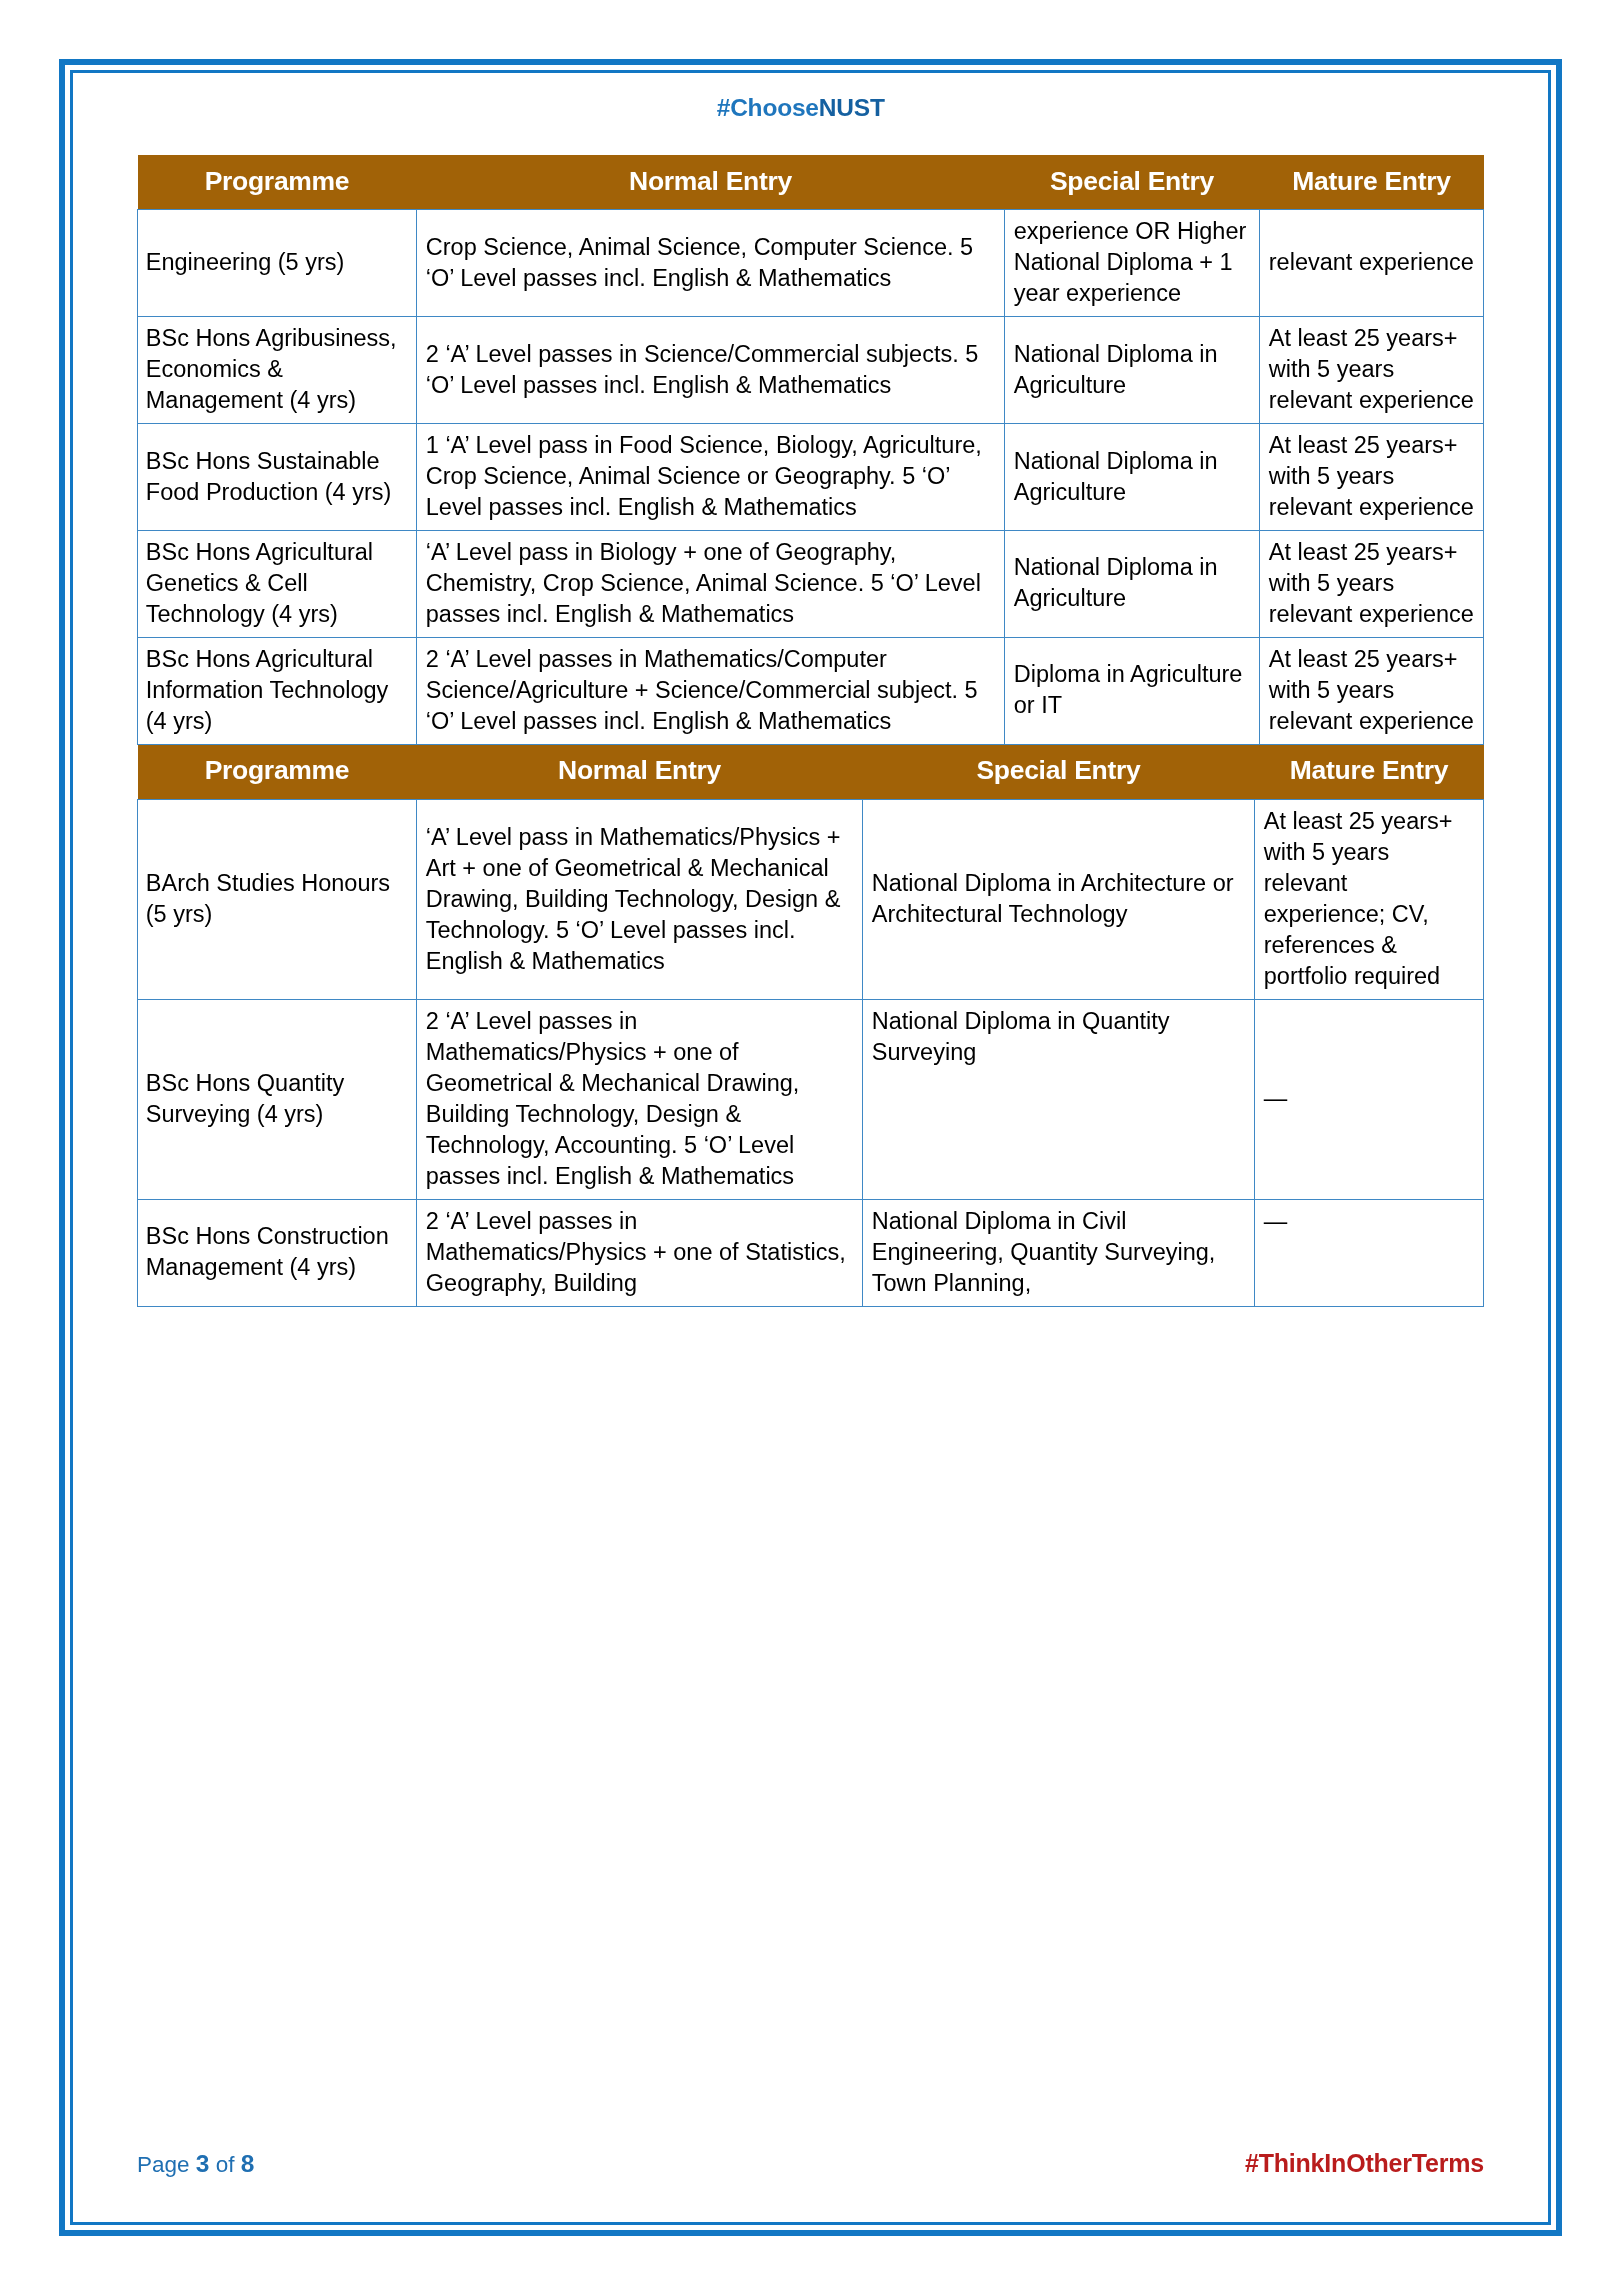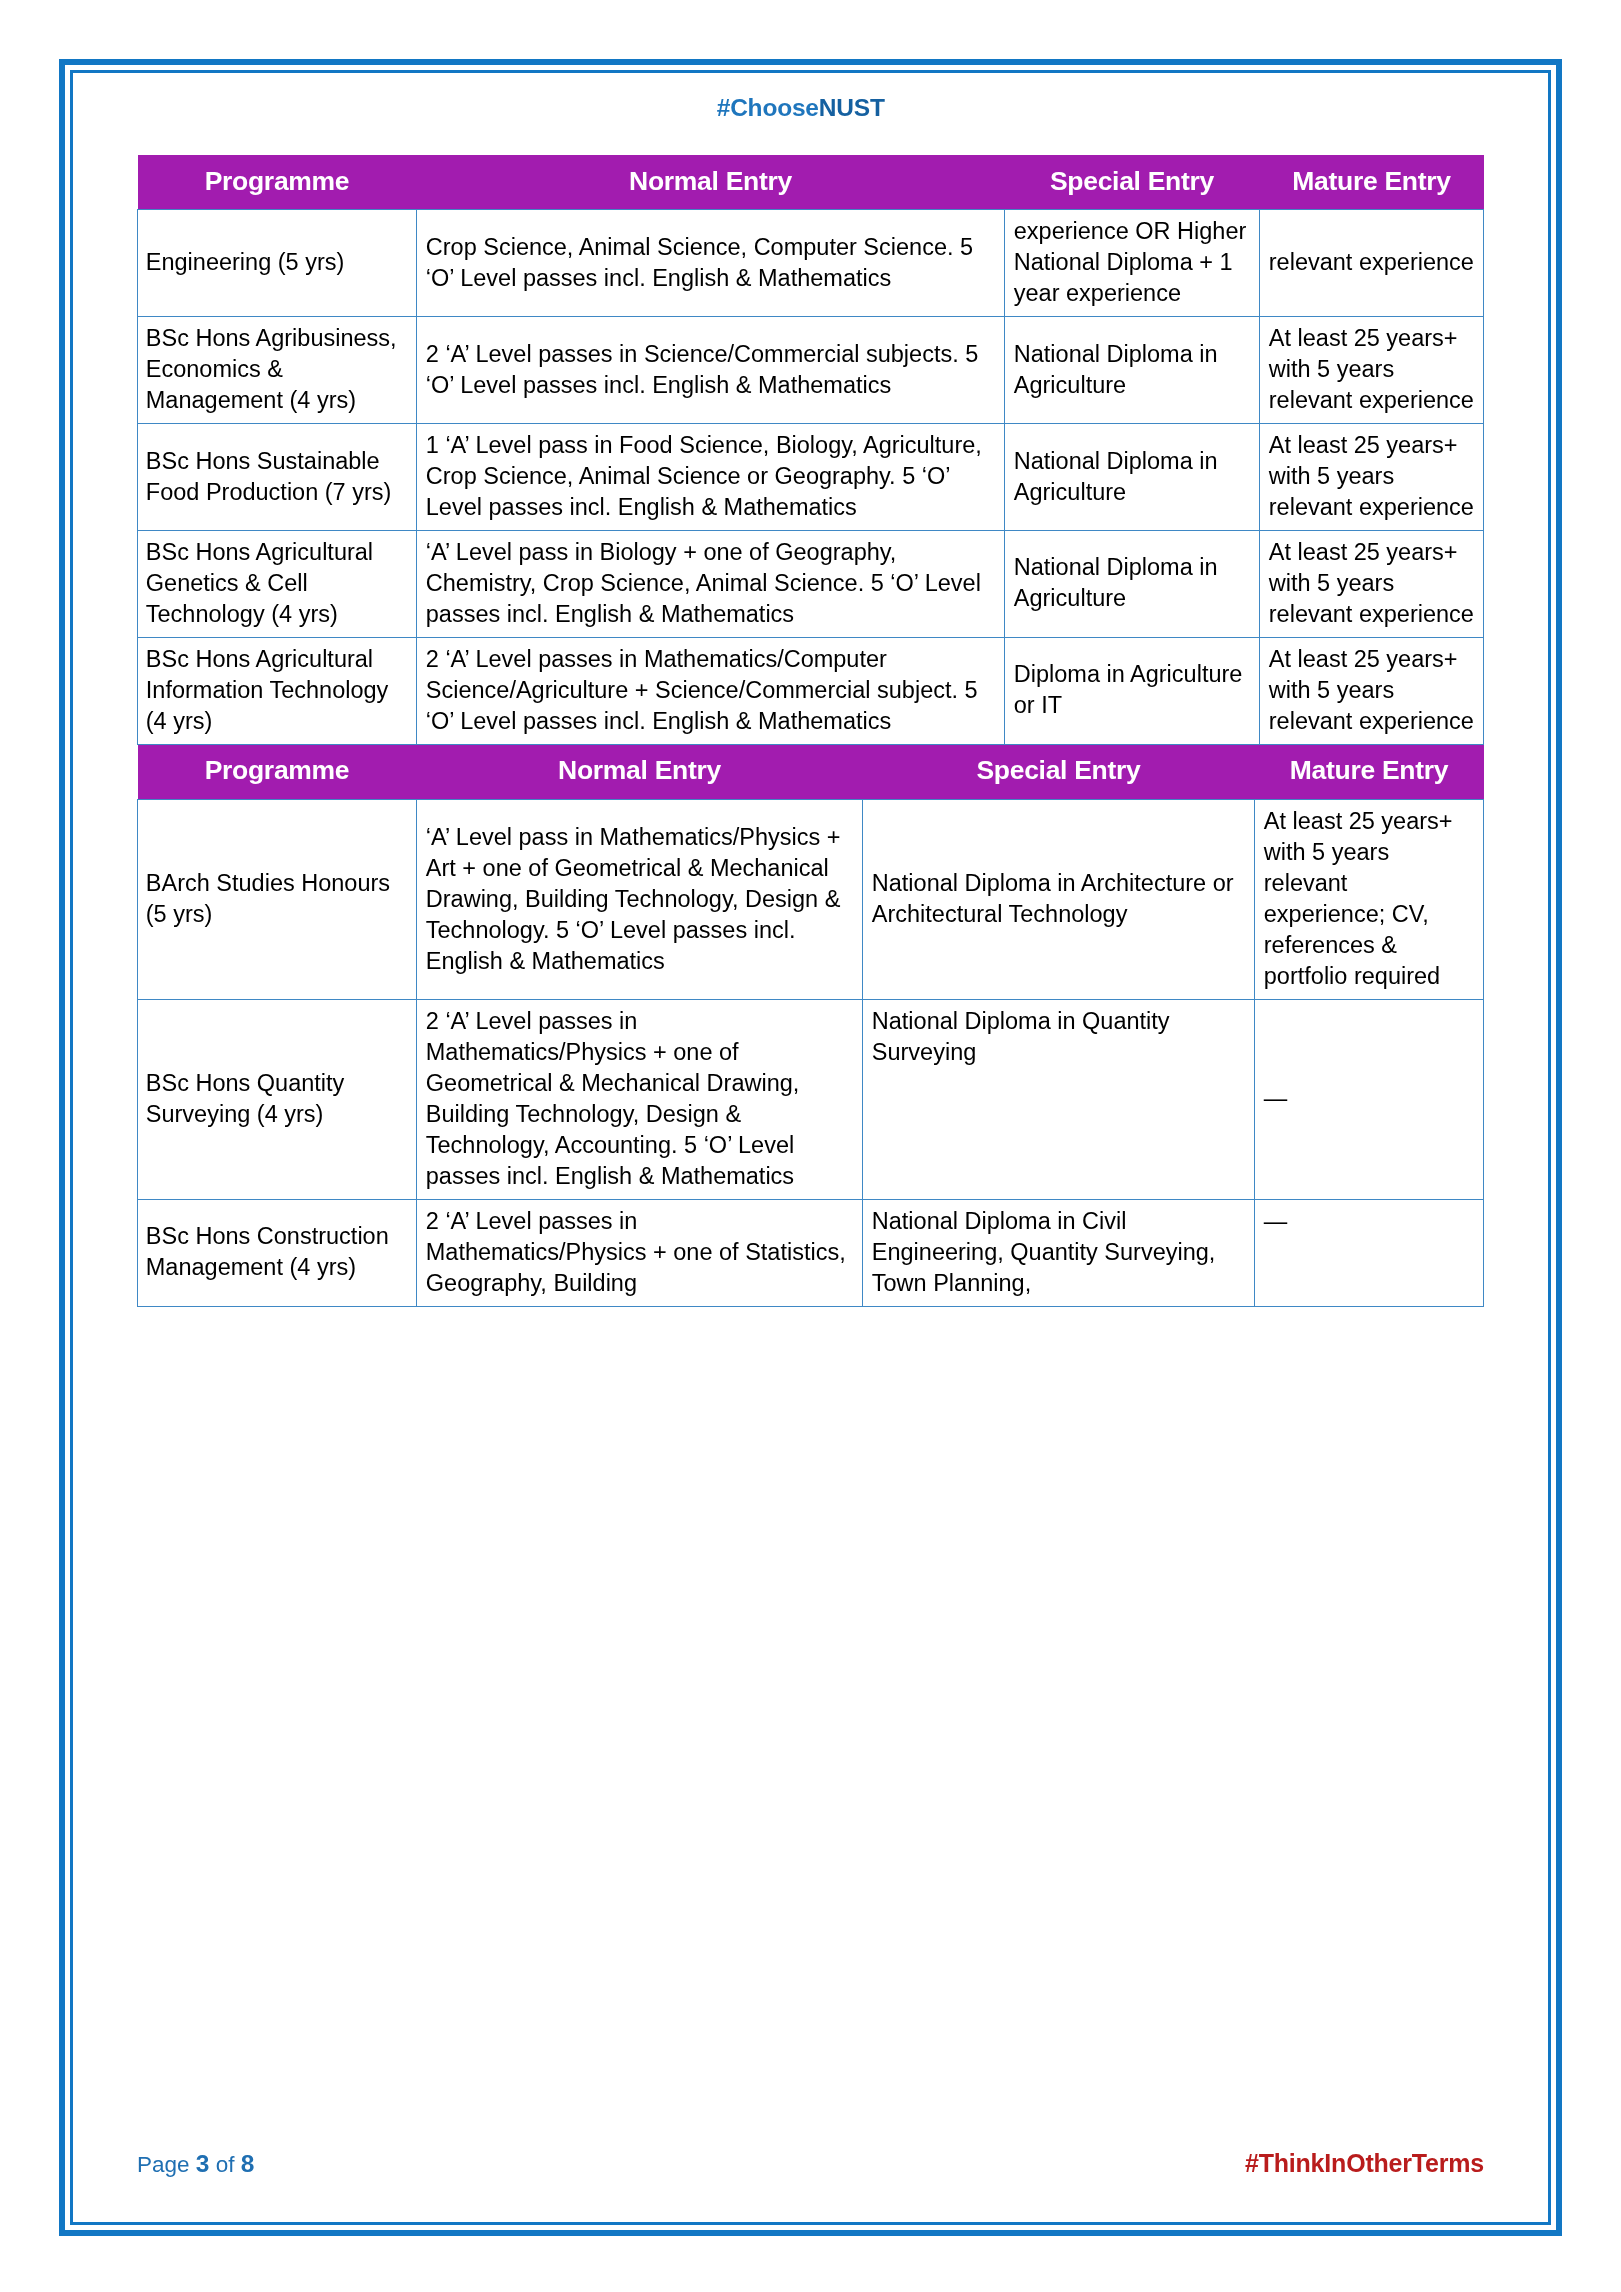--- a/index.html
+++ b/index.html
@@ -58,21 +58,21 @@
   .doc-header .tag-b { color: #1560a0; }
 
   
   table.entry-table {
     border-collapse: collapse;
     width: 1347px;
     table-layout: fixed;
     margin: 0;
   }
   table.entry-table th {
-    background: #a21caf;
+    background: #a16207;
     color: #ffffff;
     font-size: 26.5px;
     font-weight: bold;
     text-align: center;
     padding: 10.8px 5.9px 12.7px 5.9px;
     border: none;
     letter-spacing: -0.3px;
   }
   table.entry-table td {
     border: 1px solid #3f88c5;
@@ -163,21 +163,21 @@
         <td>experience OR Higher National Diploma + 1 year experience</td>
         <td>relevant experience</td>
       </tr>
       <tr>
         <td class="prog">BSc Hons Agribusiness, Economics &amp; Management (4 yrs)</td>
         <td>2 ‘A’ Level passes in Science/Commercial subjects. 5 ‘O’ Level passes incl. English &amp; Mathematics</td>
         <td>National Diploma in Agriculture</td>
         <td>At least 25 years+ with 5 years relevant experience</td>
       </tr>
       <tr>
-        <td class="prog">BSc Hons Sustainable Food Production (7 yrs)</td>
+        <td class="prog">BSc Hons Sustainable Food Production (4 yrs)</td>
         <td>1 ‘A’ Level pass in Food Science, Biology, Agriculture, Crop Science, Animal Science or Geography. 5 ‘O’ Level passes incl. English &amp; Mathematics</td>
         <td>National Diploma in Agriculture</td>
         <td>At least 25 years+ with 5 years relevant experience</td>
       </tr>
       <tr>
         <td class="prog">BSc Hons Agricultural Genetics &amp; Cell Technology (4 yrs)</td>
         <td>‘A’ Level pass in Biology + one of Geography, Chemistry, Crop Science, Animal Science. 5 ‘O’ Level passes incl. English &amp; Mathematics</td>
         <td>National Diploma in Agriculture</td>
         <td>At least 25 years+ with 5 years relevant experience</td>
       </tr>

